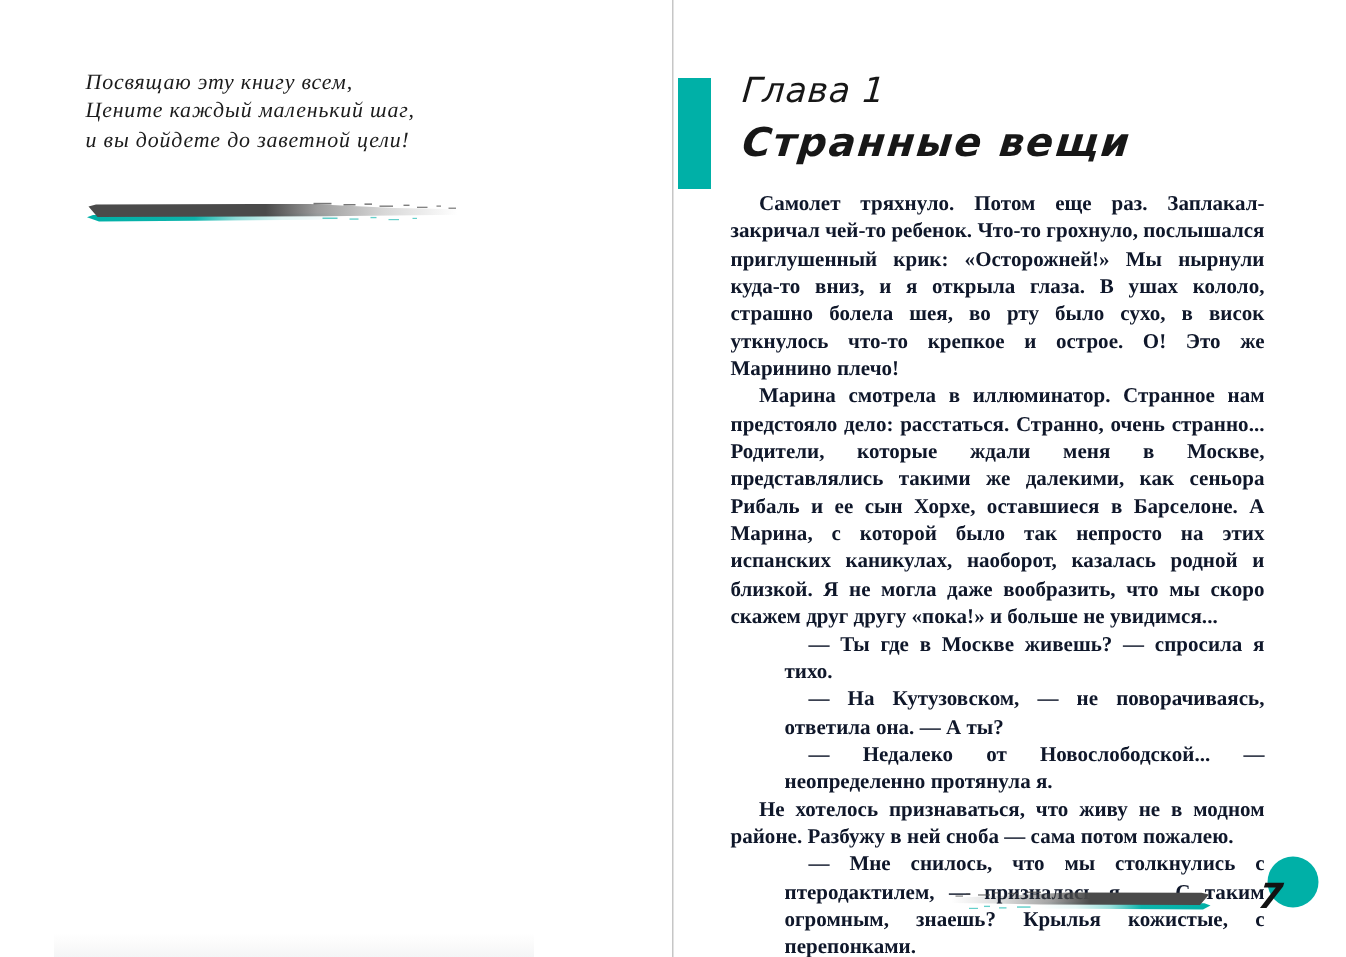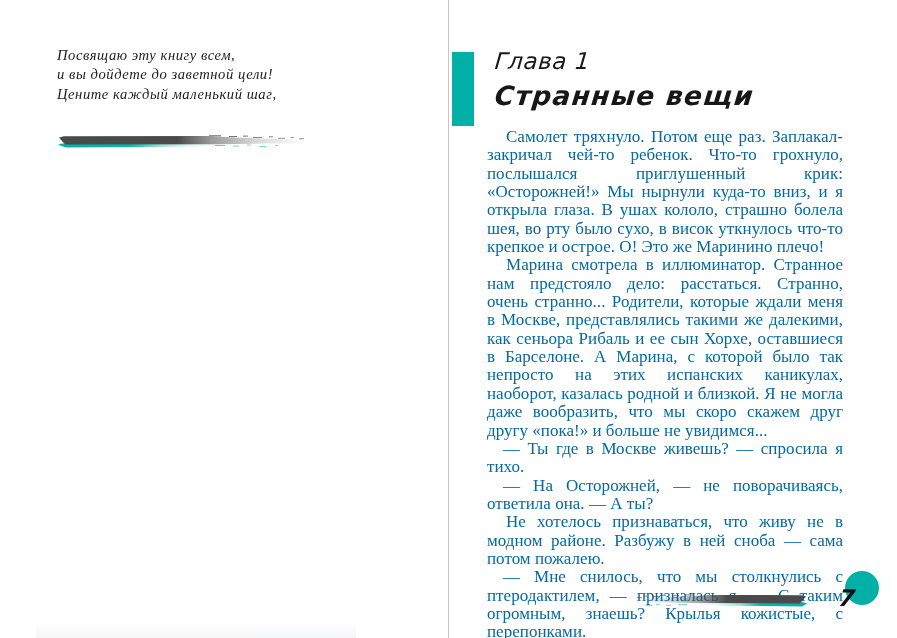--- a/index.html
+++ b/index.html
@@ -134,29 +134,31 @@
   .body-text {
     position: absolute;
     left: 39px;
     top: 128px;
     width: 356px;
   }
   .body-text p {
     margin: 0;
     text-align: justify;
     text-justify: inter-word;
-    font-size: 17px;
+    font-size: 14px;
     line-height: 18.35px;
     letter-spacing: 0.02px;
     text-indent: 19px;
     hyphens: manual;
-    color: #0369a1;
+    color: #0f172a;
+    font-weight: bold;
   }
   .body-text p.dialogue {
     text-indent: 16px;
+    margin-left: 36px;
   }
 
   
   .folio {
     position: absolute;
     left: 839px;
     top: 571px;
     width: 40px;
     height: 40px;
   }
@@ -184,22 +186,22 @@
 </style>
 </head>
 <body>
 
 <div class="spread">
 
   <div class="page-left">
 
     <div class="dedication">
       <div class="dedication-line">Посвящаю эту книгу всем,</div>
+      <div class="dedication-line">Цените каждый маленький шаг,</div>
       <div class="dedication-line">и вы дойдете до заветной цели!</div>
-      <div class="dedication-line">Цените каждый маленький шаг,</div>
     </div>
 
     <div class="brush dedication-brush">
       <svg viewBox="0 0 252 22" preserveAspectRatio="none" aria-hidden="true">
         <defs>
           <linearGradient id="gdark" x1="0" x2="1" y1="0" y2="0">
             <stop offset="0" stop-color="#4a4a4a" stop-opacity="1"></stop>
             <stop offset="0.48" stop-color="#4a4a4a" stop-opacity="1"></stop>
             <stop offset="0.62" stop-color="#4a4a4a" stop-opacity="0.55"></stop>
             <stop offset="0.80" stop-color="#4a4a4a" stop-opacity="0.22"></stop>
@@ -247,21 +249,22 @@
       <div class="chapter-text">
         <div class="chapter-number">Глава 1</div>
         <div class="chapter-title">Странные вещи</div>
       </div>
     </div>
 
     <div class="body-text">
       <p>Самолет тряхнуло. Потом еще раз. Заплакал-закричал чей-то ребенок. Что-то грохнуло, послышался приглушенный крик: «Осторожней!» Мы нырнули куда-то вниз, и я открыла глаза. В ушах кололо, страшно болела шея, во рту было сухо, в висок уткнулось что-то крепкое и острое. О! Это же Маринино плечо!</p>
       <p>Марина смотрела в иллюминатор. Странное нам предстояло дело: расстаться. Странно, очень странно... Родители, которые ждали меня в Москве, представлялись такими же далекими, как сеньора Рибаль и ее сын Хорхе, оставшиеся в Барселоне. А Марина, с которой было так непросто на этих испанских каникулах, наоборот, казалась родной и близкой. Я не могла даже вообразить, что мы скоро скажем друг другу «пока!» и больше не увидимся...</p>
       <p class="dialogue">— Ты где в Москве живешь? — спросила я тихо.</p>
-      <p class="dialogue">— На Осторожней, — не поворачиваясь, ответила она. — А ты?</p>
+      <p class="dialogue">— На Кутузовском, — не поворачиваясь, ответила она. — А ты?</p>
+      <p class="dialogue">— Недалеко от Новослободской... — неопределенно протянула я.</p>
       <p>Не хотелось признаваться, что живу не в модном районе. Разбужу в ней сноба — сама потом пожалею.</p>
       <p class="dialogue">— Мне снилось, что мы столкнулись с птеродактилем, — призналась я. — С таким огромным, знаешь? Крылья кожистые, с перепонками.</p>
     </div>
 
   </div>
 
   <div class="brush footer-brush">
     <svg viewBox="0 0 176 22" preserveAspectRatio="none" aria-hidden="true">
       <defs>
         <linearGradient id="gdark2" x1="1" x2="0" y1="0" y2="0">

